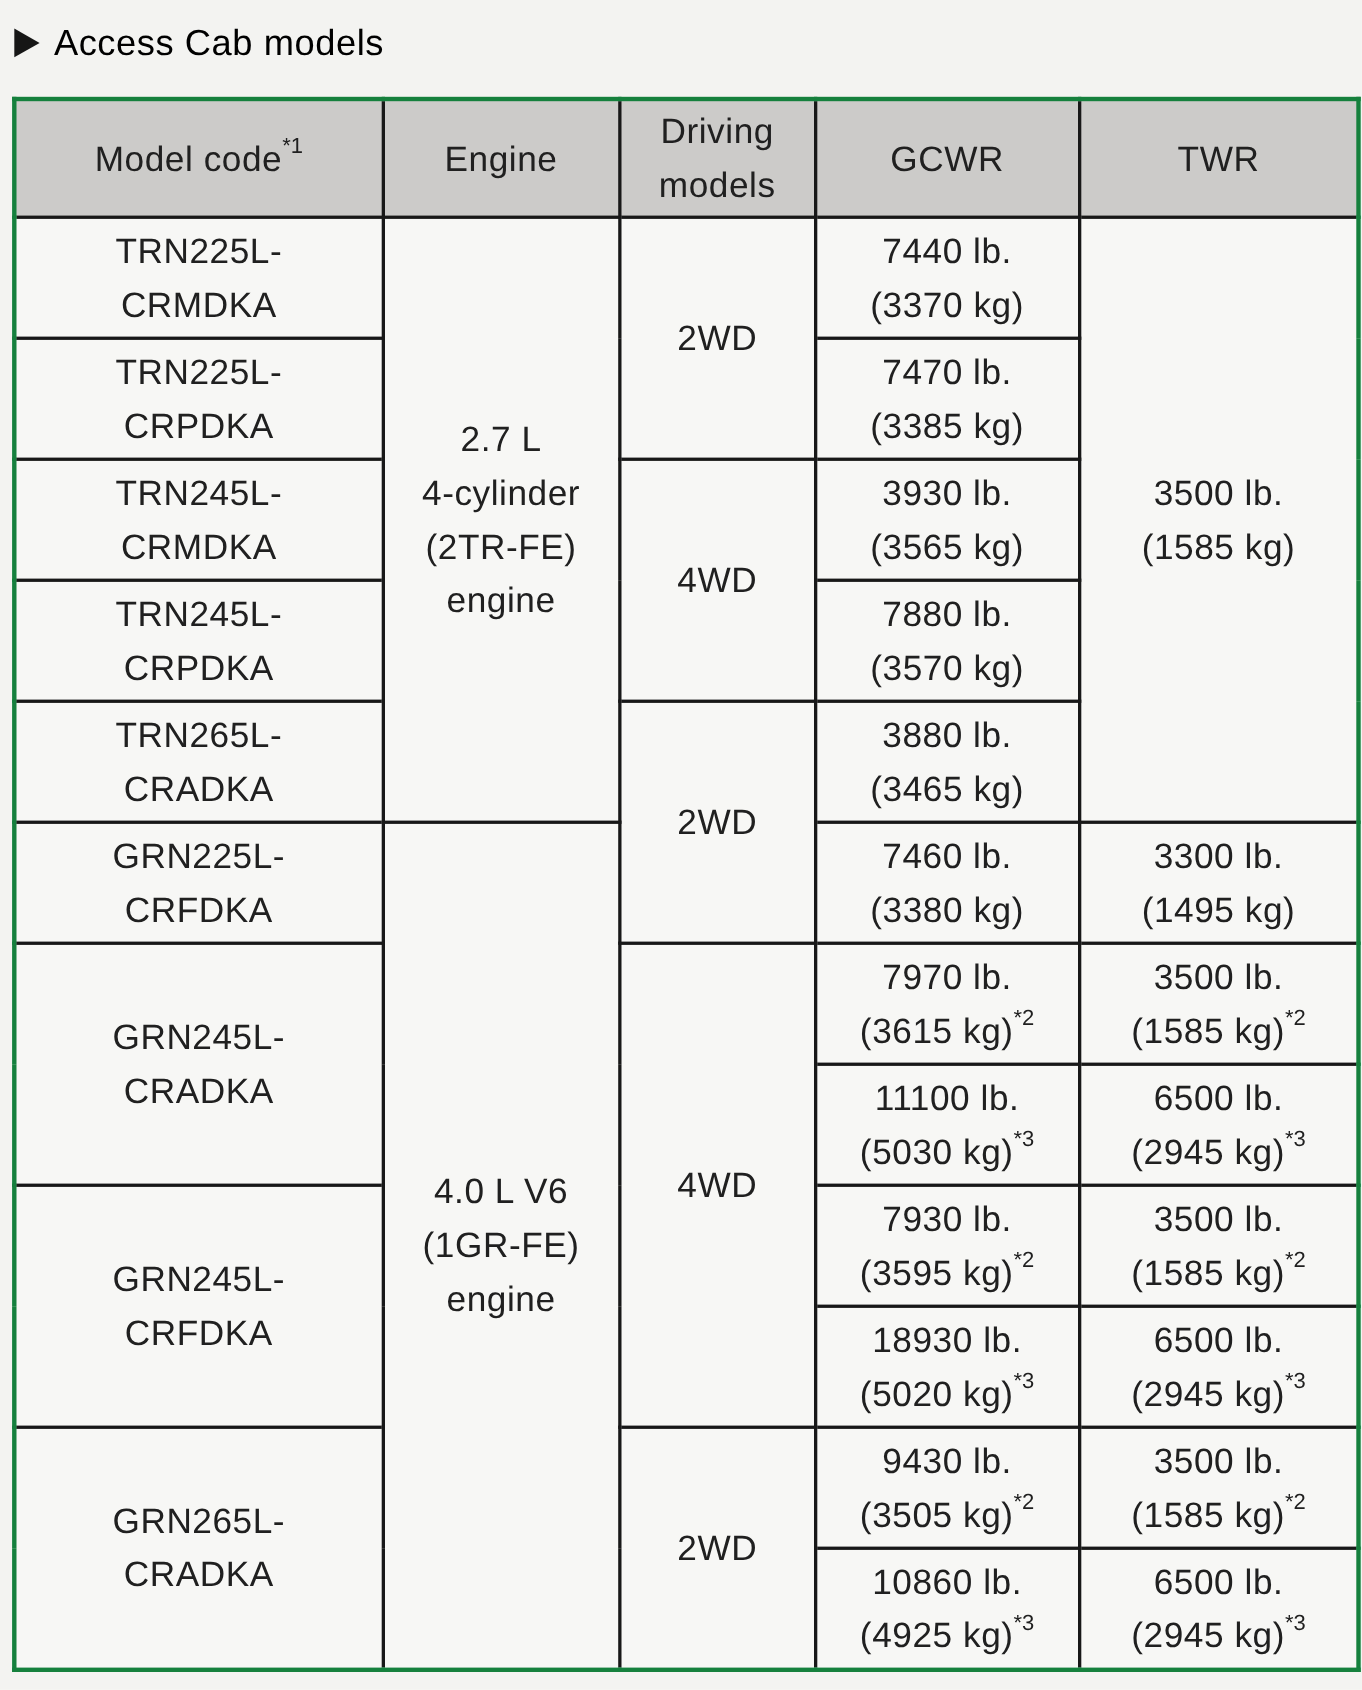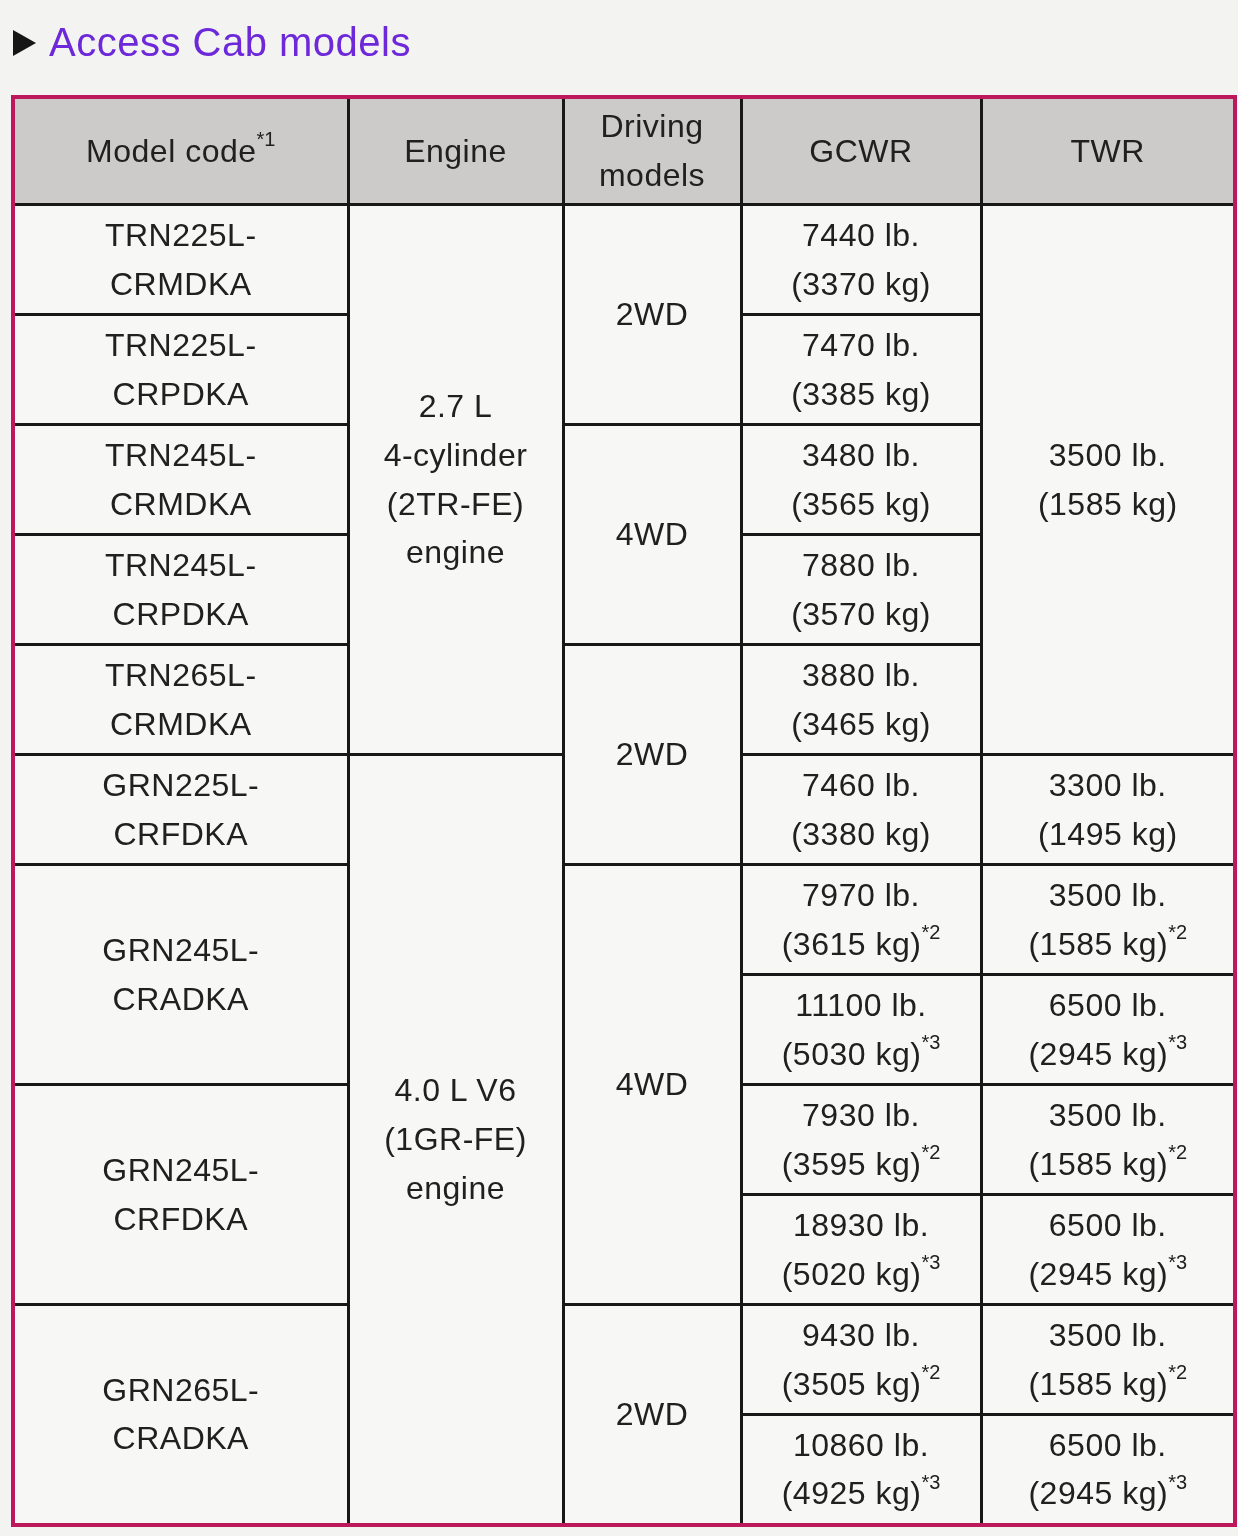--- a/index.html
+++ b/index.html
@@ -8,36 +8,36 @@
     background: #f3f3f1;
     font-family: "Liberation Sans", "DejaVu Sans", sans-serif;
     color: #202020;
     overflow: hidden;
   }
   .page { padding: 16px 0 0 11px; }
 
   .section-title {
     display: flex; align-items: center;
     margin: 4px 0 30px 2px;
-    font-size: 40px; letter-spacing: 0.5px; color: #6d28d9;
+    font-size: 33px; letter-spacing: 0.5px; color: #000000;
   }
   .marker {
     width: 0; height: 0; flex: 0 0 auto;
     border-left: 23px solid #161616;
     border-top: 13px solid transparent;
     border-bottom: 13px solid transparent;
     margin-right: 13px;
   }
 
   table.spec {
     border-collapse: collapse;
     table-layout: fixed;
     width: 1222px;
     background: #f7f7f5;
-    border: 4px solid #be185d;
+    border: 4px solid #15803d;
   }
   .spec th, .spec td {
     border: 3px solid #181818;
     text-align: center;
     vertical-align: middle;
     padding: 0 4px;
     font-size: 32px;
     font-weight: 400;
     line-height: 1.52;
     letter-spacing: 0.5px;
@@ -105,34 +105,34 @@
         <td><span class="cell-text">TRN225L-
 CRPDKA</span></td>
         <td><span class="cell-text">7470 lb.
 (3385 kg)</span></td>
       </tr>
 
       <tr>
         <td><span class="cell-text">TRN245L-
 CRMDKA</span></td>
         <td rowspan="2"><span class="cell-text">4WD</span></td>
-        <td><span class="cell-text">3480 lb.
+        <td><span class="cell-text">3930 lb.
 (3565 kg)</span></td>
       </tr>
 
       <tr>
         <td><span class="cell-text">TRN245L-
 CRPDKA</span></td>
         <td><span class="cell-text">7880 lb.
 (3570 kg)</span></td>
       </tr>
 
       <tr>
         <td><span class="cell-text">TRN265L-
-CRMDKA</span></td>
+CRADKA</span></td>
         <td rowspan="2"><span class="cell-text">2WD</span></td>
         <td><span class="cell-text">3880 lb.
 (3465 kg)</span></td>
       </tr>
 
       <tr>
         <td><span class="cell-text">GRN225L-
 CRFDKA</span></td>
         <td rowspan="7"><span class="cell-text">4.0 L V6
 (1GR-FE)

